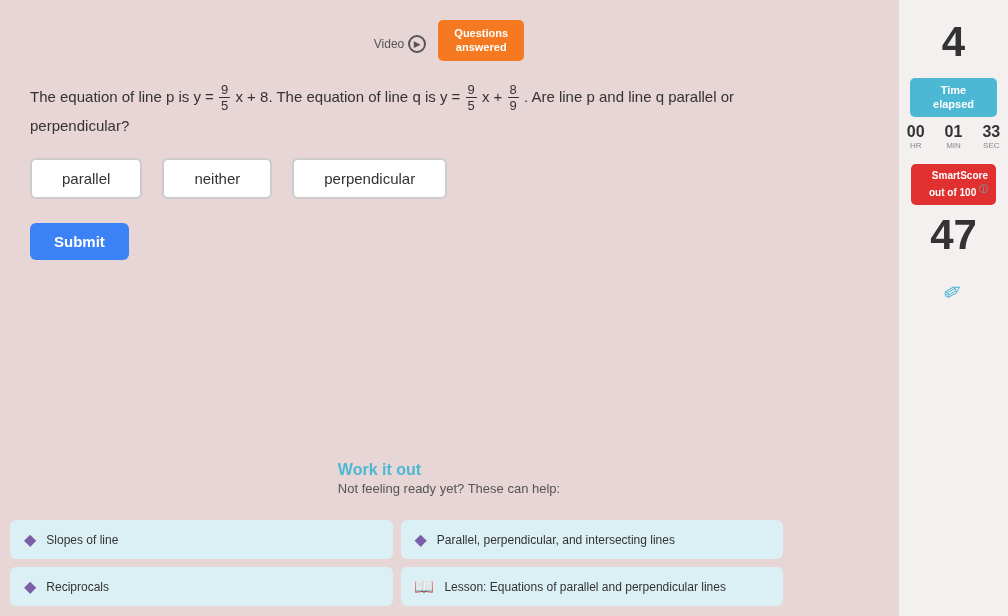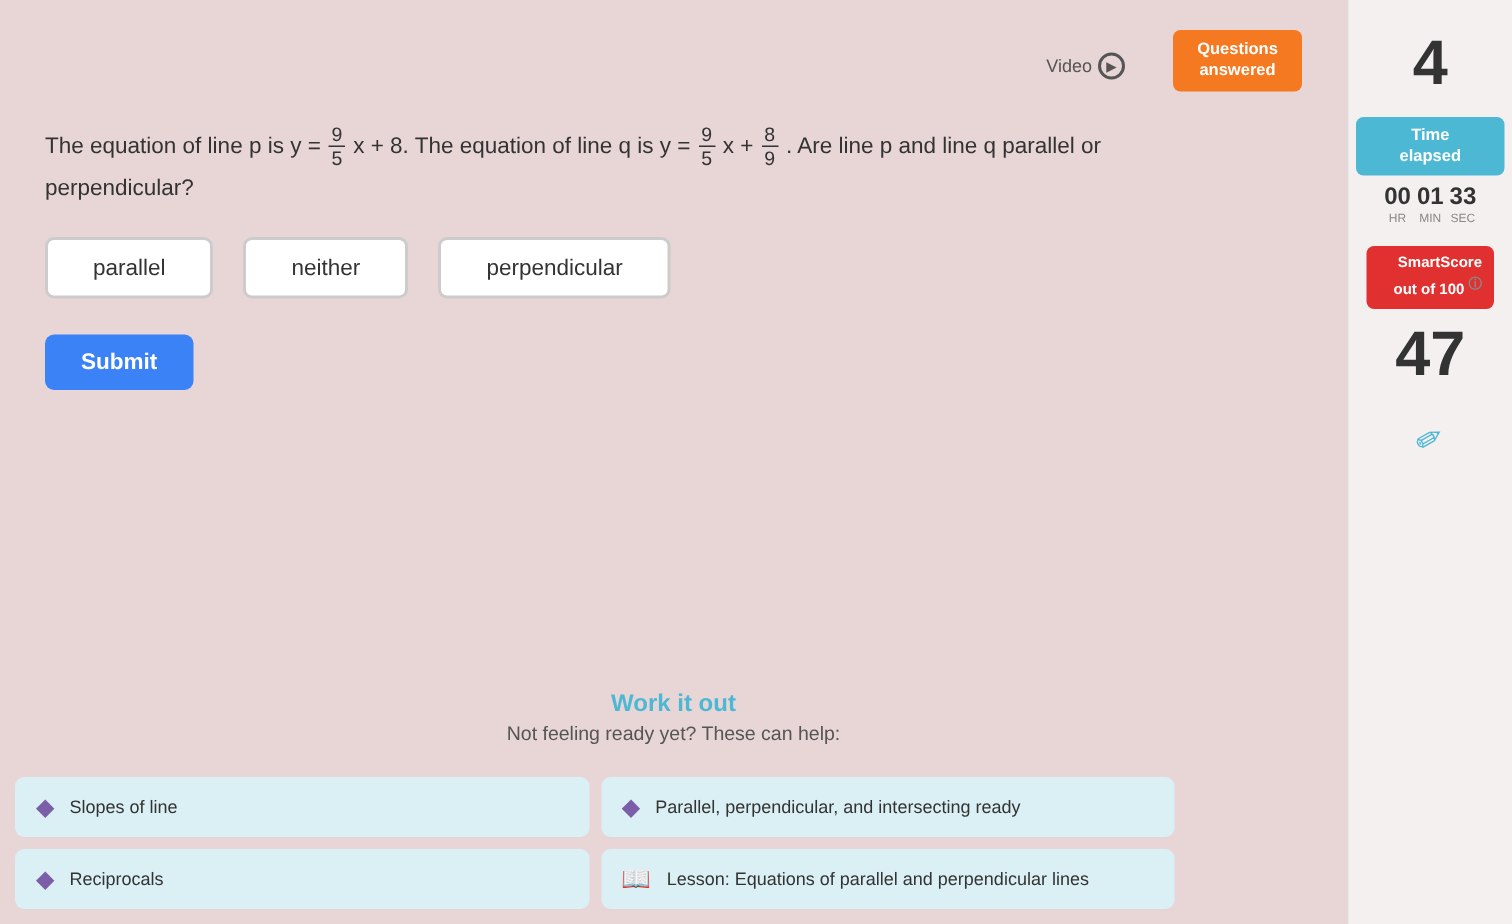--- a/index.html
+++ b/index.html
@@ -71,27 +71,27 @@
       margin-top: 8px;
     }
     .time-elapsed-label {
       background: #4db8d4;
       color: white;
       font-size: 11px;
       font-weight: bold;
       text-align: center;
       padding: 5px 8px;
       border-radius: 5px;
-      width: 99px;
+      width: 87px;
       margin-top: 12px;
       line-height: 1.3;
     }
     .time-display {
       display: flex;
-      gap: 4px;
+      gap: 20px;
       margin-top: 6px;
       align-items: flex-start;
     }
     .time-block {
       text-align: center;
     }
     .time-num {
       font-size: 16px;
       font-weight: bold;
       color: #333;
@@ -176,21 +176,21 @@
       padding: 10px 24px;
       font-size: 15px;
       font-weight: bold;
       cursor: pointer;
     }
     .work-it-out-section {
       position: absolute;
       bottom: 120px;
       left: 50%;
       transform: translateX(-50%);
-      text-align: center;
+      text-align: left;
     }
     .work-it-out-title {
       font-size: 16px;
       font-weight: bold;
       color: #4db8d4;
     }
     .work-it-out-subtitle {
       font-size: 13px;
       color: #555;
       margin-top: 2px;
@@ -222,23 +222,23 @@
     .book-icon {
       font-size: 16px;
     }
     .info-icon {
       font-size: 9px;
       color: #888;
       vertical-align: super;
     }
     .header-row {
       display: flex;
-      justify-content: flex-end;
+      justify-content: center;
       align-items: flex-start;
-      gap: 22px;
+      gap: 2px;
       margin-bottom: 6px;
     }
   </style>
 </head>
 <body>
 
 <div class="main-container">
 
   <div class="content-area">
 
@@ -299,21 +299,21 @@
     </div>
 
     
     <div class="help-links">
       <div class="help-link">
         <span class="diamond-icon">◆</span>
         <span>Slopes of line</span>
       </div>
       <div class="help-link">
         <span class="diamond-icon">◆</span>
-        <span>Parallel, perpendicular, and intersecting ready</span>
+        <span>Parallel, perpendicular, and intersecting lines</span>
       </div>
       <div class="help-link">
         <span class="diamond-icon">◆</span>
         <span>Reciprocals</span>
       </div>
       <div class="help-link">
         <span class="book-icon">📖</span>
         <span>Lesson: Equations of parallel and perpendicular lines</span>
       </div>
     </div>

